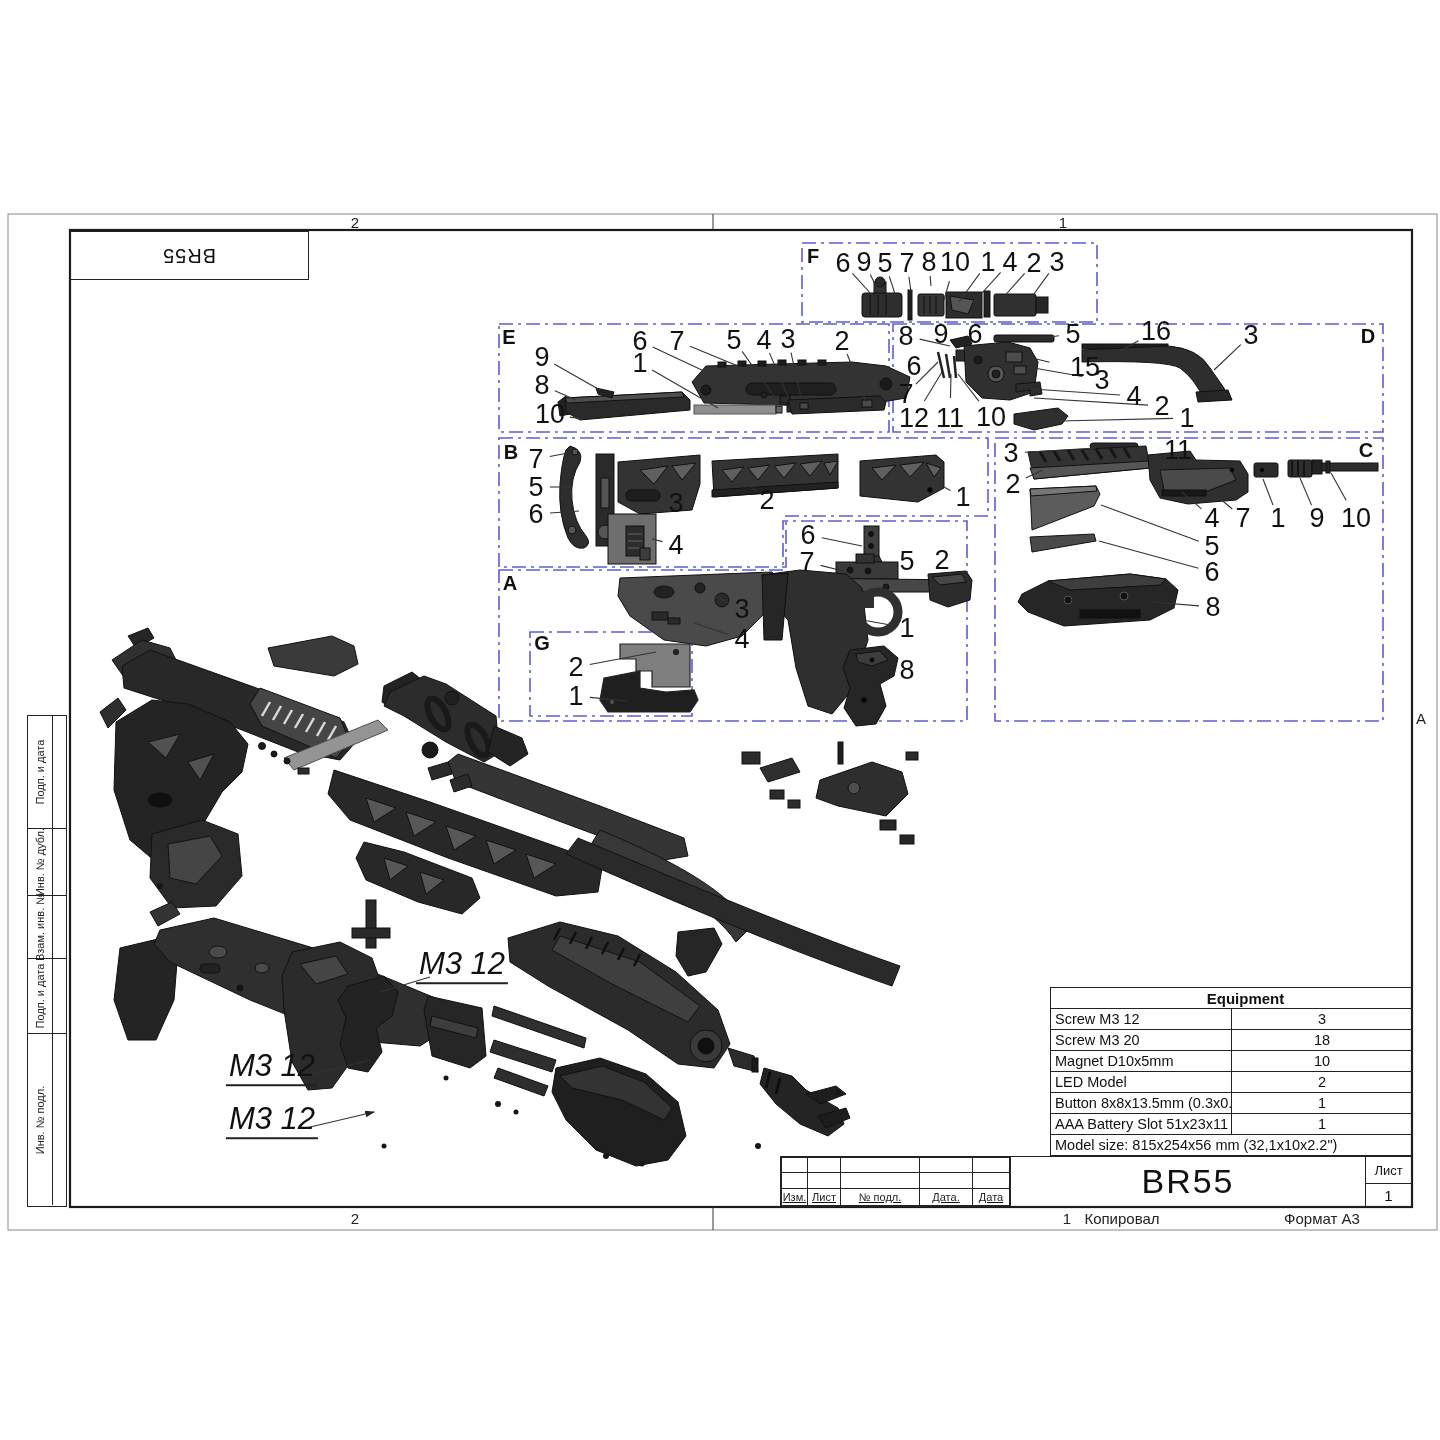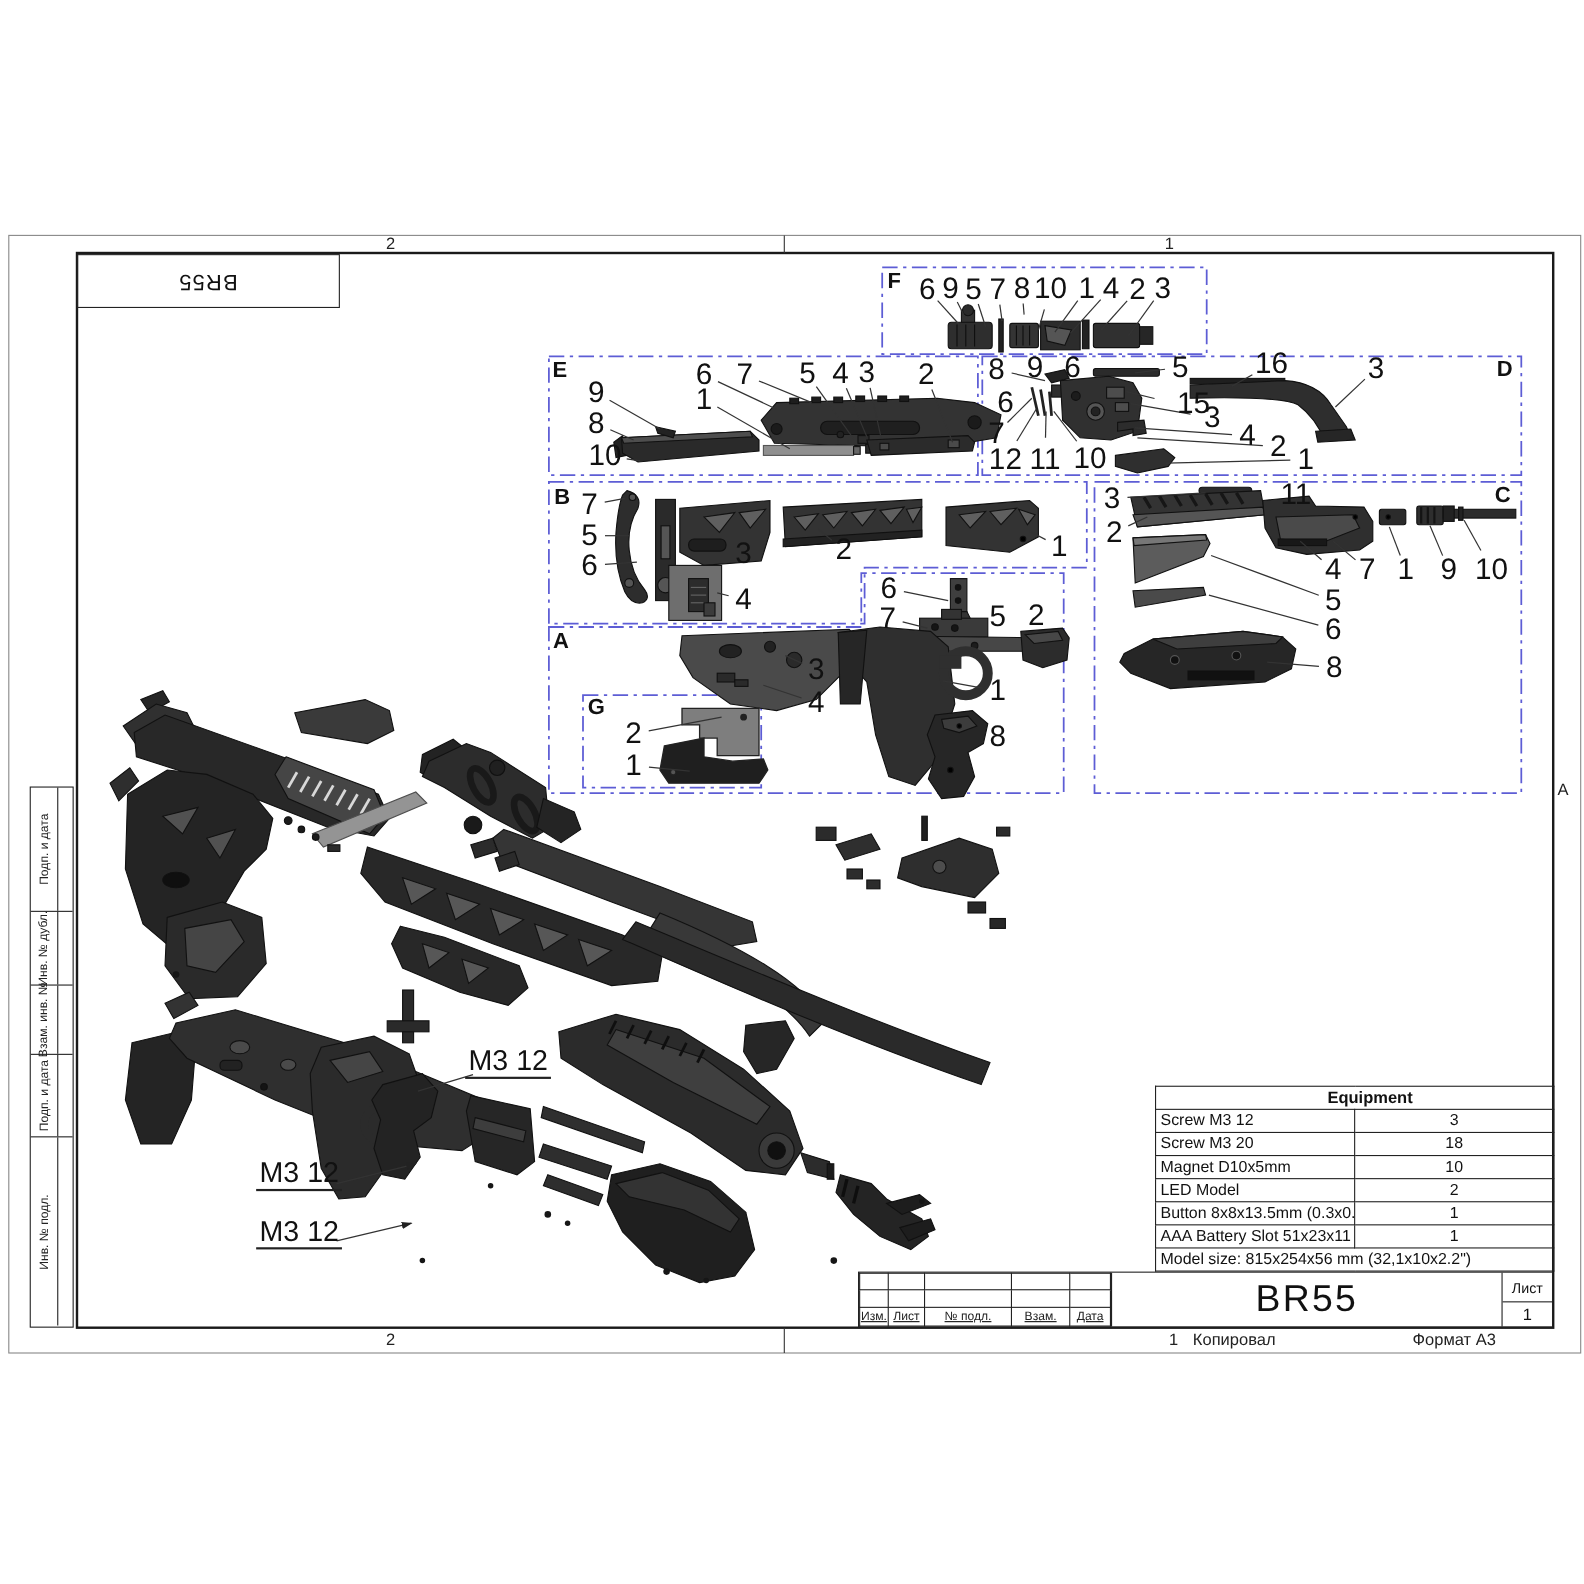--- a/index.html
+++ b/index.html
@@ -2,21 +2,21 @@
 <html><head>
 <meta charset="utf-8">
 <style>
   html,body{margin:0;padding:0;background:#fff;}
   #sheet{position:relative;width:1440px;height:1440px;background:#ffffff;overflow:hidden;
          font-family:"Liberation Sans", sans-serif;color:#111;}
   #art{position:absolute;left:0;top:0;}
   .txt{position:absolute;transform:translate(-50%,-50%);white-space:nowrap;}
   .callout{font-size:27px;color:#111;background:rgba(255,255,255,0.0);line-height:1;}
   .g-letter{font-size:20px;font-weight:bold;color:#111;line-height:1;}
-  .m3-label{font-size:26px;color:#111;border-bottom:2px solid #222;padding:0 3px 1px 3px;line-height:1.05;}
+  .m3-label{font-size:31px;color:#111;border-bottom:2px solid #222;padding:0 3px 1px 3px;line-height:1.05;font-style:italic;}
   .zone-num{font-size:15px;color:#222;}
   .footer-txt{font-size:15px;color:#222;}
   .stamp-box{position:absolute;left:70px;top:231px;width:237px;height:47px;border:1.6px solid #222;
              display:flex;align-items:center;justify-content:center;}
   .stamp-box span{transform:rotate(180deg);font-size:20px;letter-spacing:1px;color:#111;}
   
   #sidebar{position:absolute;left:27px;top:715px;width:40px;height:492px;border:1.4px solid #222;box-sizing:border-box;}
   .sb-cell{position:relative;border-bottom:1.4px solid #222;box-sizing:border-box;}
   .sb-cell:last-child{border-bottom:none;}
   .sb-label{position:absolute;left:0;top:0;width:24px;height:100%;border-right:1.2px solid #222;
@@ -500,21 +500,21 @@
             <td style="width: 25px; height: 15px;"></td>
             <td style="width: 32px; height: 15px;"></td>
             <td style="width: 78px; height: 15px;"></td>
             <td style="width: 52px; height: 15px;"></td>
             <td style="width: 36px; height: 15px;"></td>
           </tr>
           <tr>
             <td style="width: 25px; height: 16px;">Изм.</td>
             <td style="width: 32px; height: 16px;">Лист</td>
             <td style="width: 78px; height: 16px;">№ подл.</td>
-            <td style="width: 52px; height: 16px;">Взам.</td>
+            <td style="width: 52px; height: 16px;">Дата.</td>
             <td style="width: 36px; height: 16px;">Дата</td>
           </tr>
         </tbody>
       </table>
   <div id="namecell">
     <span>BR55</span>
   </div>
   <div id="sheetcol">
     <div class="sc1">Лист</div>
     <div class="sc2">1</div>

